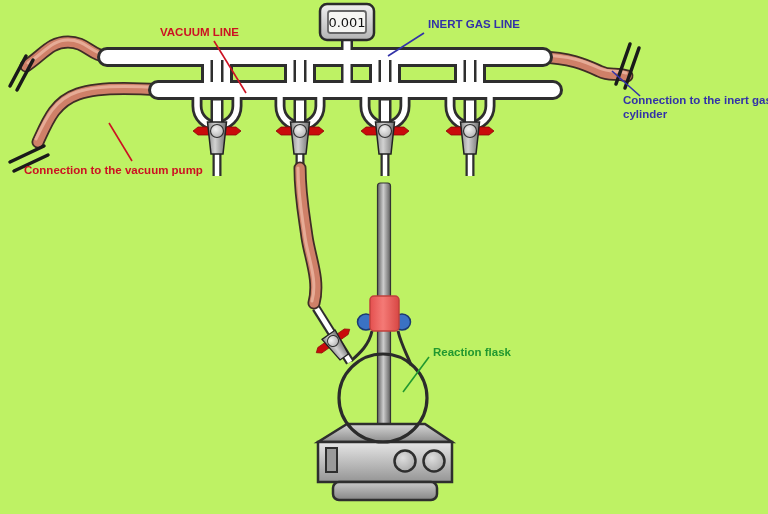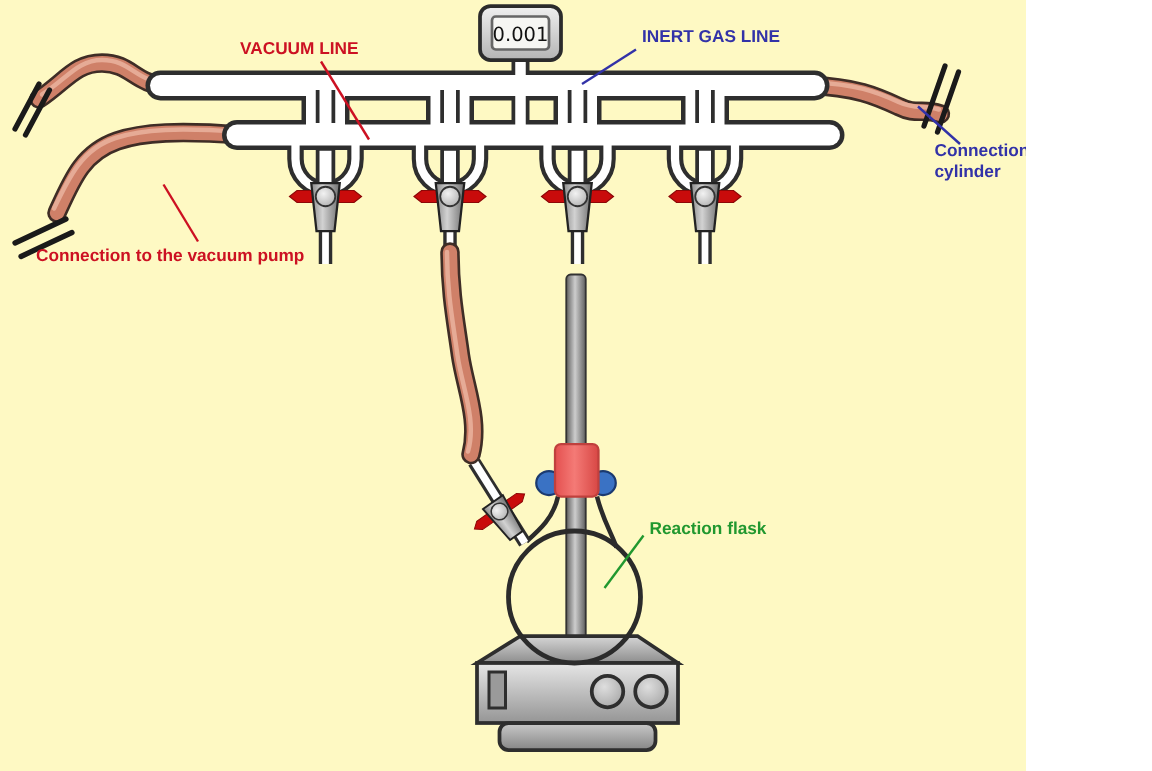--- a/index.html
+++ b/index.html
@@ -1,16 +1,16 @@
 <!DOCTYPE html>
 <html><head>
 <meta charset="utf-8">
 <style>
   html,body{margin:0;padding:0;background:#fff;}
-  .stage{position:relative;width:684px;height:514px;background:#fef9c3;overflow:hidden;
+  .stage{position:relative;width:768px;height:514px;background:#bef264;overflow:hidden;
          font-family:"Liberation Sans", sans-serif;}
   svg{display:block;}
   .gd{stroke:#2e2e2e;fill:none;}
   .gw{stroke:#ffffff;fill:none;}
   .hoseO{stroke:#3f2d26;stroke-width:13;fill:none;stroke-linecap:round;}
   .hoseM{stroke:#cf8068;stroke-width:9.5;fill:none;stroke-linecap:round;}
   .hoseH{stroke:#e7ad99;stroke-width:3;fill:none;stroke-linecap:round;opacity:.95;}
   .brk{stroke:#1a1a1a;stroke-width:3.5;stroke-linecap:round;}
   .lbl{font-family:"Liberation Sans",sans-serif;font-weight:bold;font-size:11.5px;}
   .lbl-red{fill:#cc1122;}

